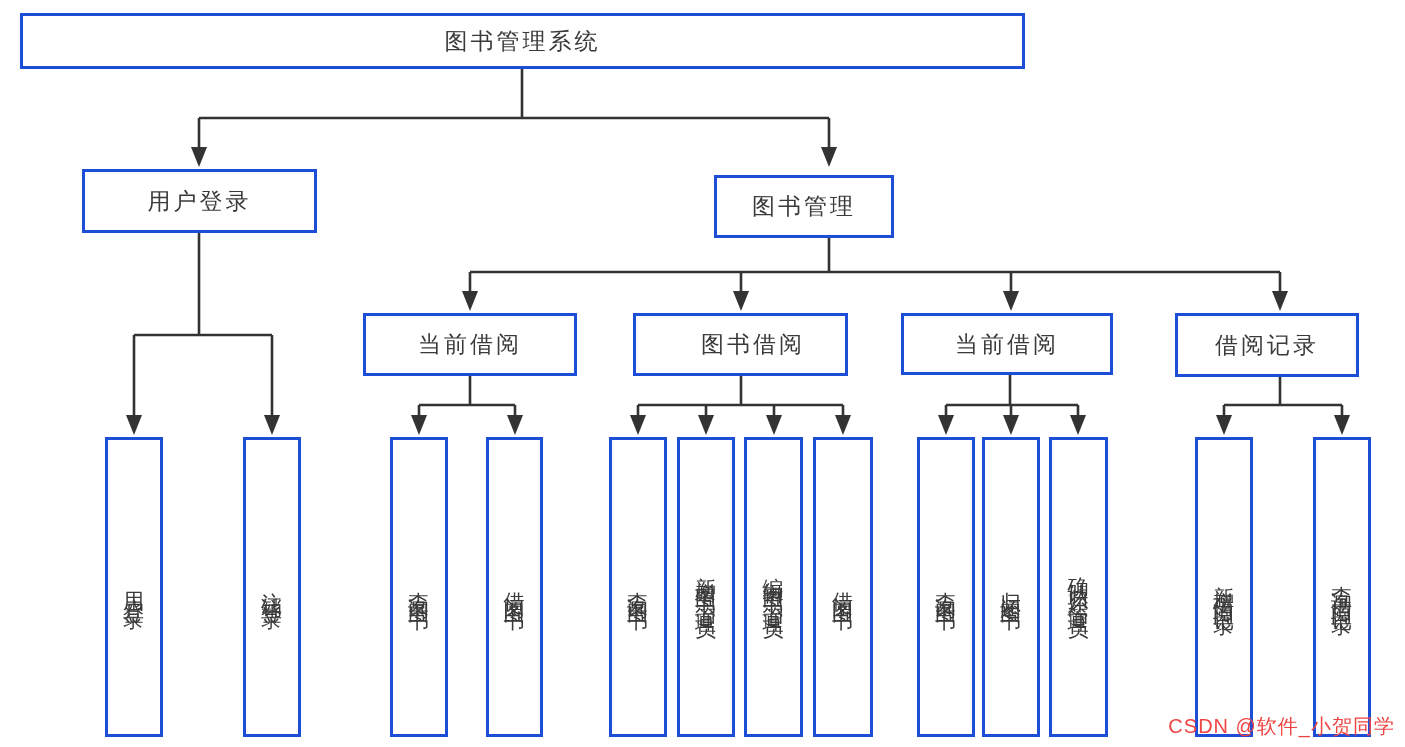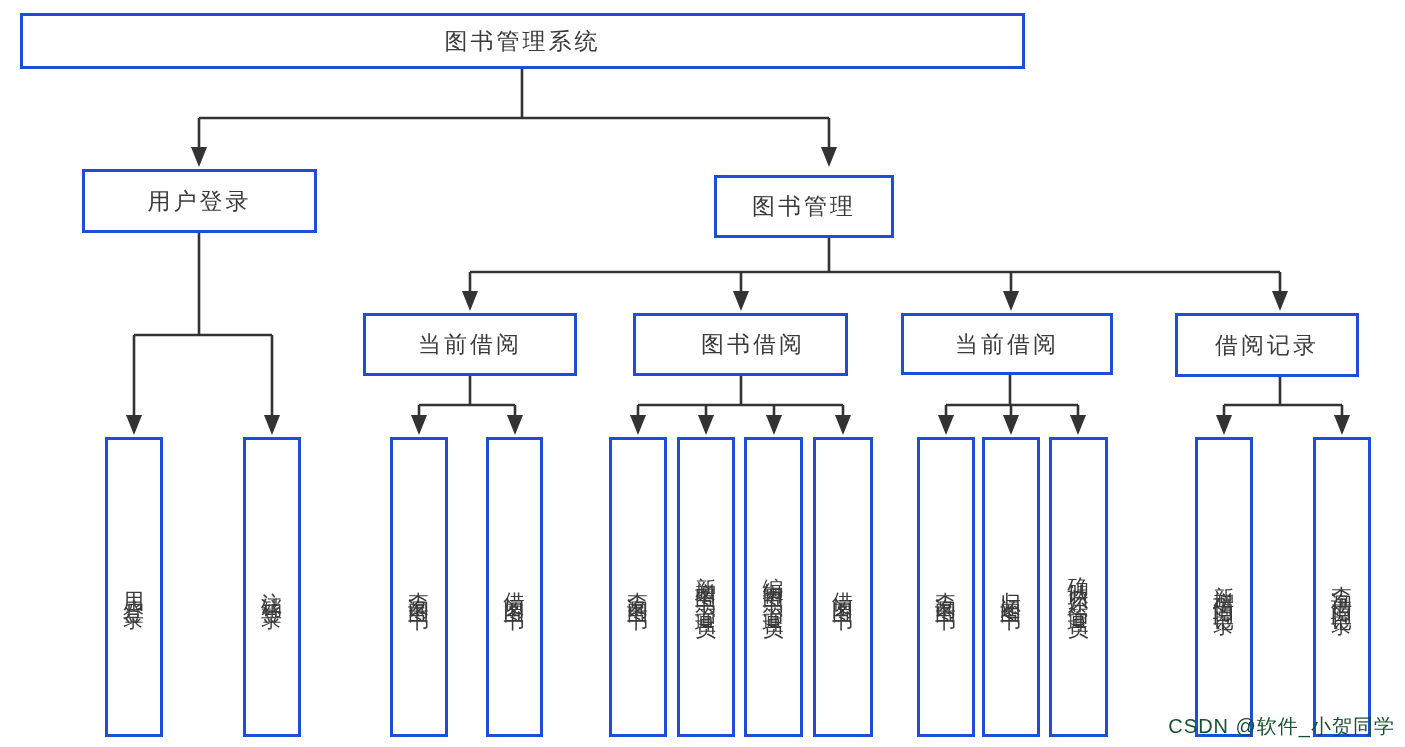--- a/index.html
+++ b/index.html
@@ -13,21 +13,21 @@
     border:3px solid #1d4ed8;display:flex;align-items:center;justify-content:center;
   }
   .hlabel{font-size:23px;letter-spacing:3px;color:#3a3a3a;white-space:nowrap;}
   .leaf{top:437px;height:300px;}
   .vtext{
     writing-mode:vertical-rl;text-orientation:mixed;
     font-size:21px;letter-spacing:6px;color:#3a3a3a;line-height:1;
   }
   .watermark{
     position:absolute;right:10px;bottom:7px;font-size:20px;letter-spacing:1px;
-    color:#14532d;white-space:nowrap;
+    color:#ef4444;white-space:nowrap;
   }
 </style>
 </head>
 <body>
 
 <div class="stage">
 
   <svg class="connector-layer" width="1405" height="747" viewBox="0 0 1405 747" xmlns="http://www.w3.org/2000/svg">
     <g stroke="#333333" stroke-width="2.6" fill="none">
       <path d="M522 69 V118 M199 118 H829 M199 118 V149 M829 118 V149"></path>

